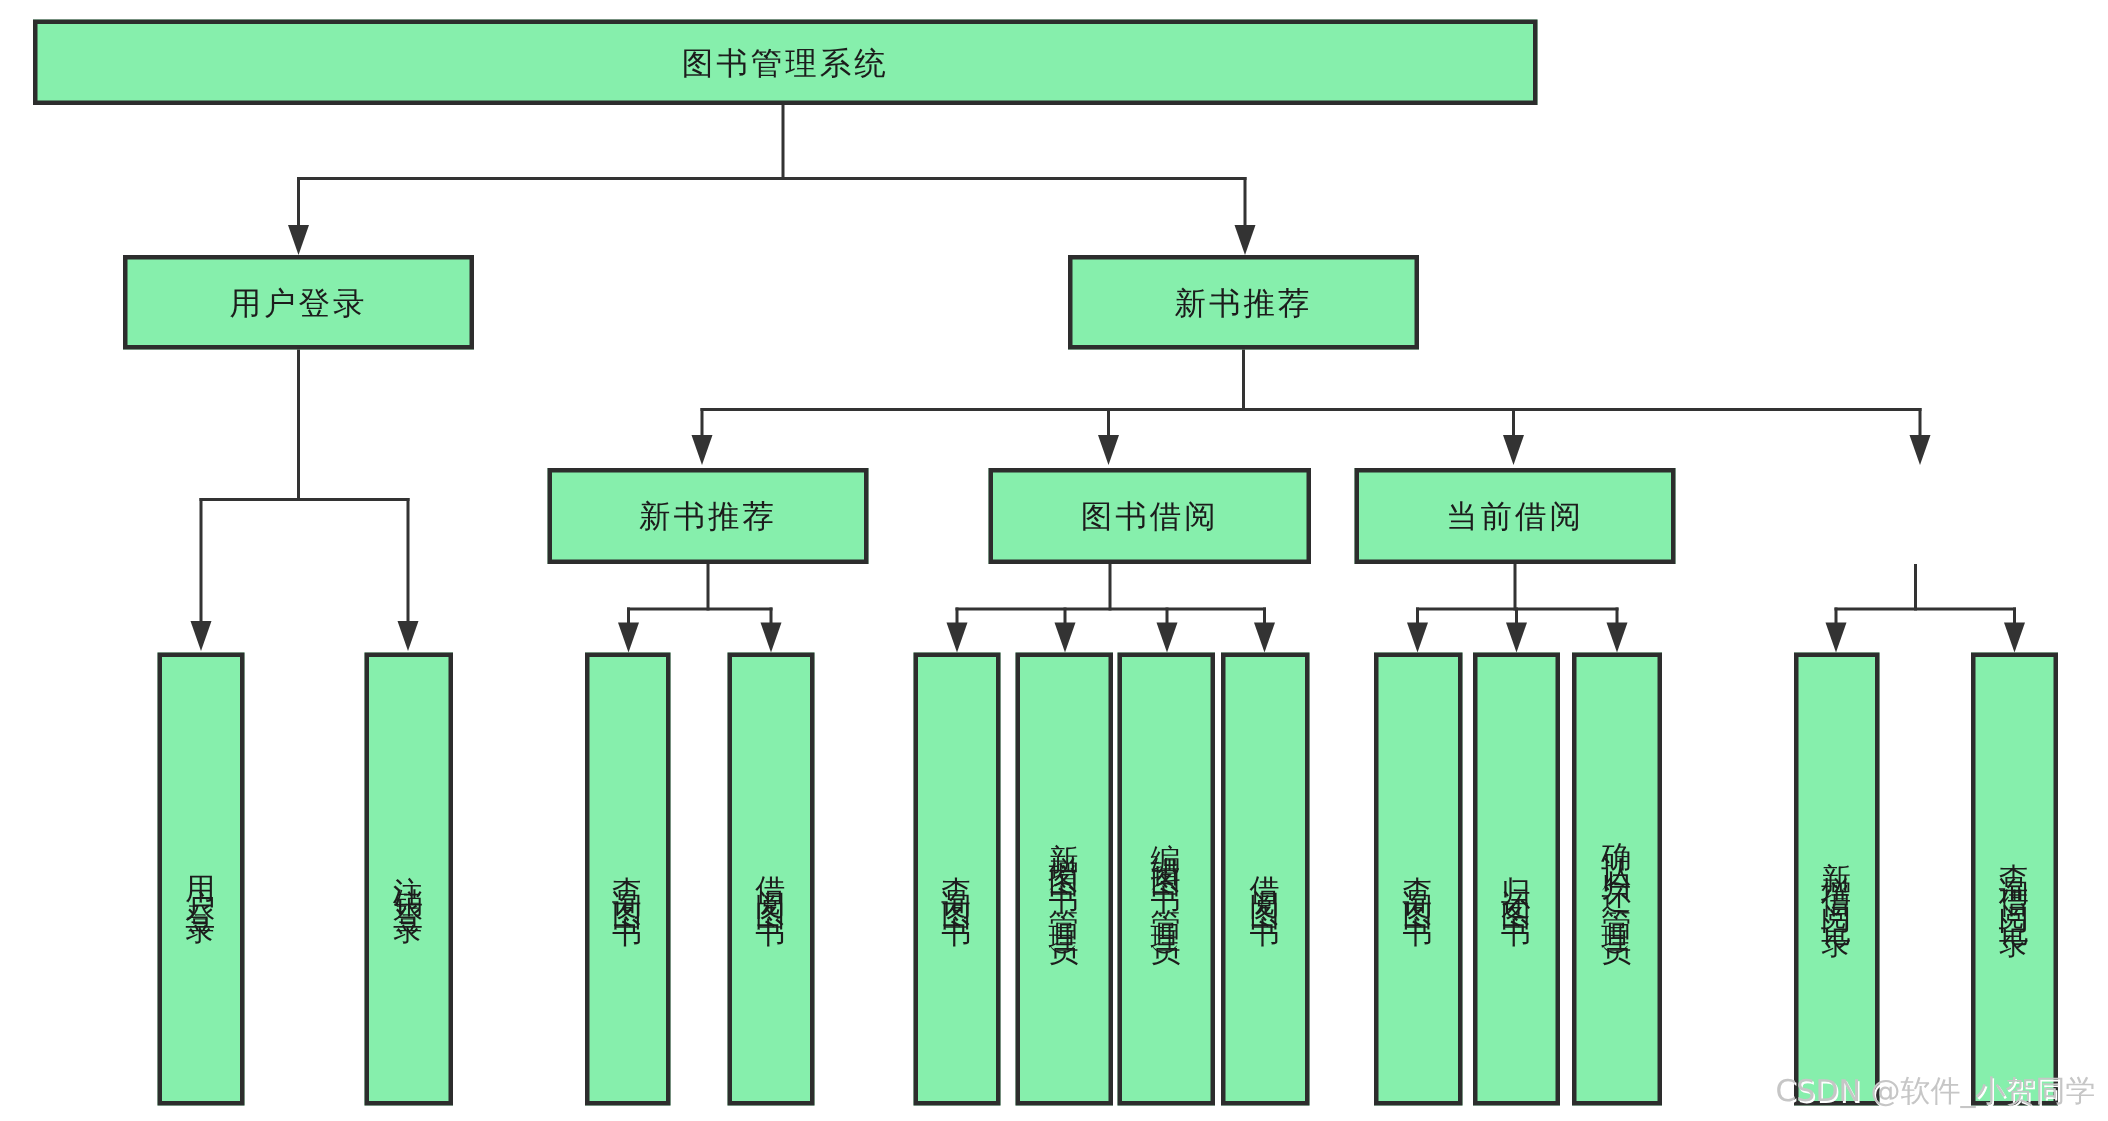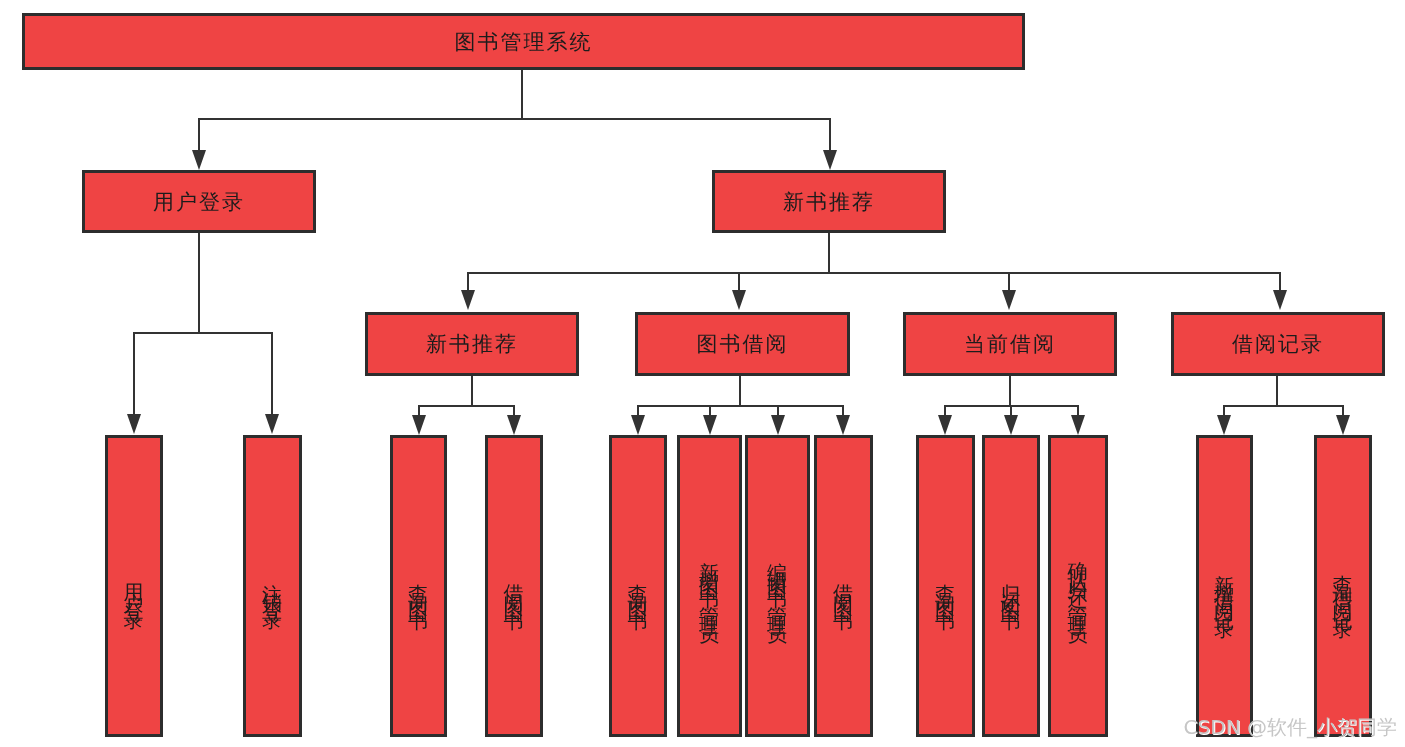--- a/index.html
+++ b/index.html
@@ -3,21 +3,21 @@
 <meta charset="utf-8">
 <style>
   html,body { margin:0; padding:0; background:#ffffff; }
   .canvas {
     position:relative; width:1405px; height:747px; background:#ffffff;
     font-family:"DejaVu Sans","Liberation Sans",sans-serif;
     overflow:hidden;
   }
   .node {
     position:absolute; box-sizing:border-box;
-    border:3px solid #2d2d2d; background:#ef4444; color:#1c1c1c;
+    border:3px solid #2d2d2d; background:#86efac; color:#1c1c1c;
     display:flex; align-items:center; justify-content:center;
   }
   .hnode { font-size:21px; letter-spacing:2px; white-space:nowrap; }
   .vnode .vtext {
     writing-mode:vertical-rl; text-orientation:mixed;
     font-size:20px; letter-spacing:9px; line-height:1;
   }
   .vline, .hline { position:absolute; background:#333333; }
   .vline { width:2px; }
   .hline { height:2px; }
@@ -46,31 +46,28 @@
   </div>
 
   <div class="node hnode" style="left:712px; top:170px; width:234px; height:63px;">
     <span>新书推荐</span>
   </div>
 
   <div class="node hnode" style="left:365px; top:312px; width:214px; height:64px;">
     <span>新书推荐</span>
   </div>
 
-  <div class="node hnode" style="left:635px; top:312px; width:215px; height:64px;">
+  <div class="node hnode" style="left:659px; top:312px; width:215px; height:64px;">
     <span>图书借阅</span>
   </div>
 
   <div class="node hnode" style="left:903px; top:312px; width:214px; height:64px;font-family:Liberation Mono, monospace;">
     <span>当前借阅</span>
   </div>
 
-  <div class="node hnode" style="left:1171px; top:312px; width:214px; height:64px;">
-    <span>借阅记录</span>
-  </div>
 
   <div class="node vnode" style="left:105px; top:435px; width:58px; height:302px;">
     <span class="vtext">用户登录</span>
   </div>
 
   <div class="node vnode" style="left:243px; top:435px; width:59px; height:302px;">
     <span class="vtext">注销登录</span>
   </div>
 
   <div class="node vnode" style="left:390px; top:435px; width:57px; height:302px;">

